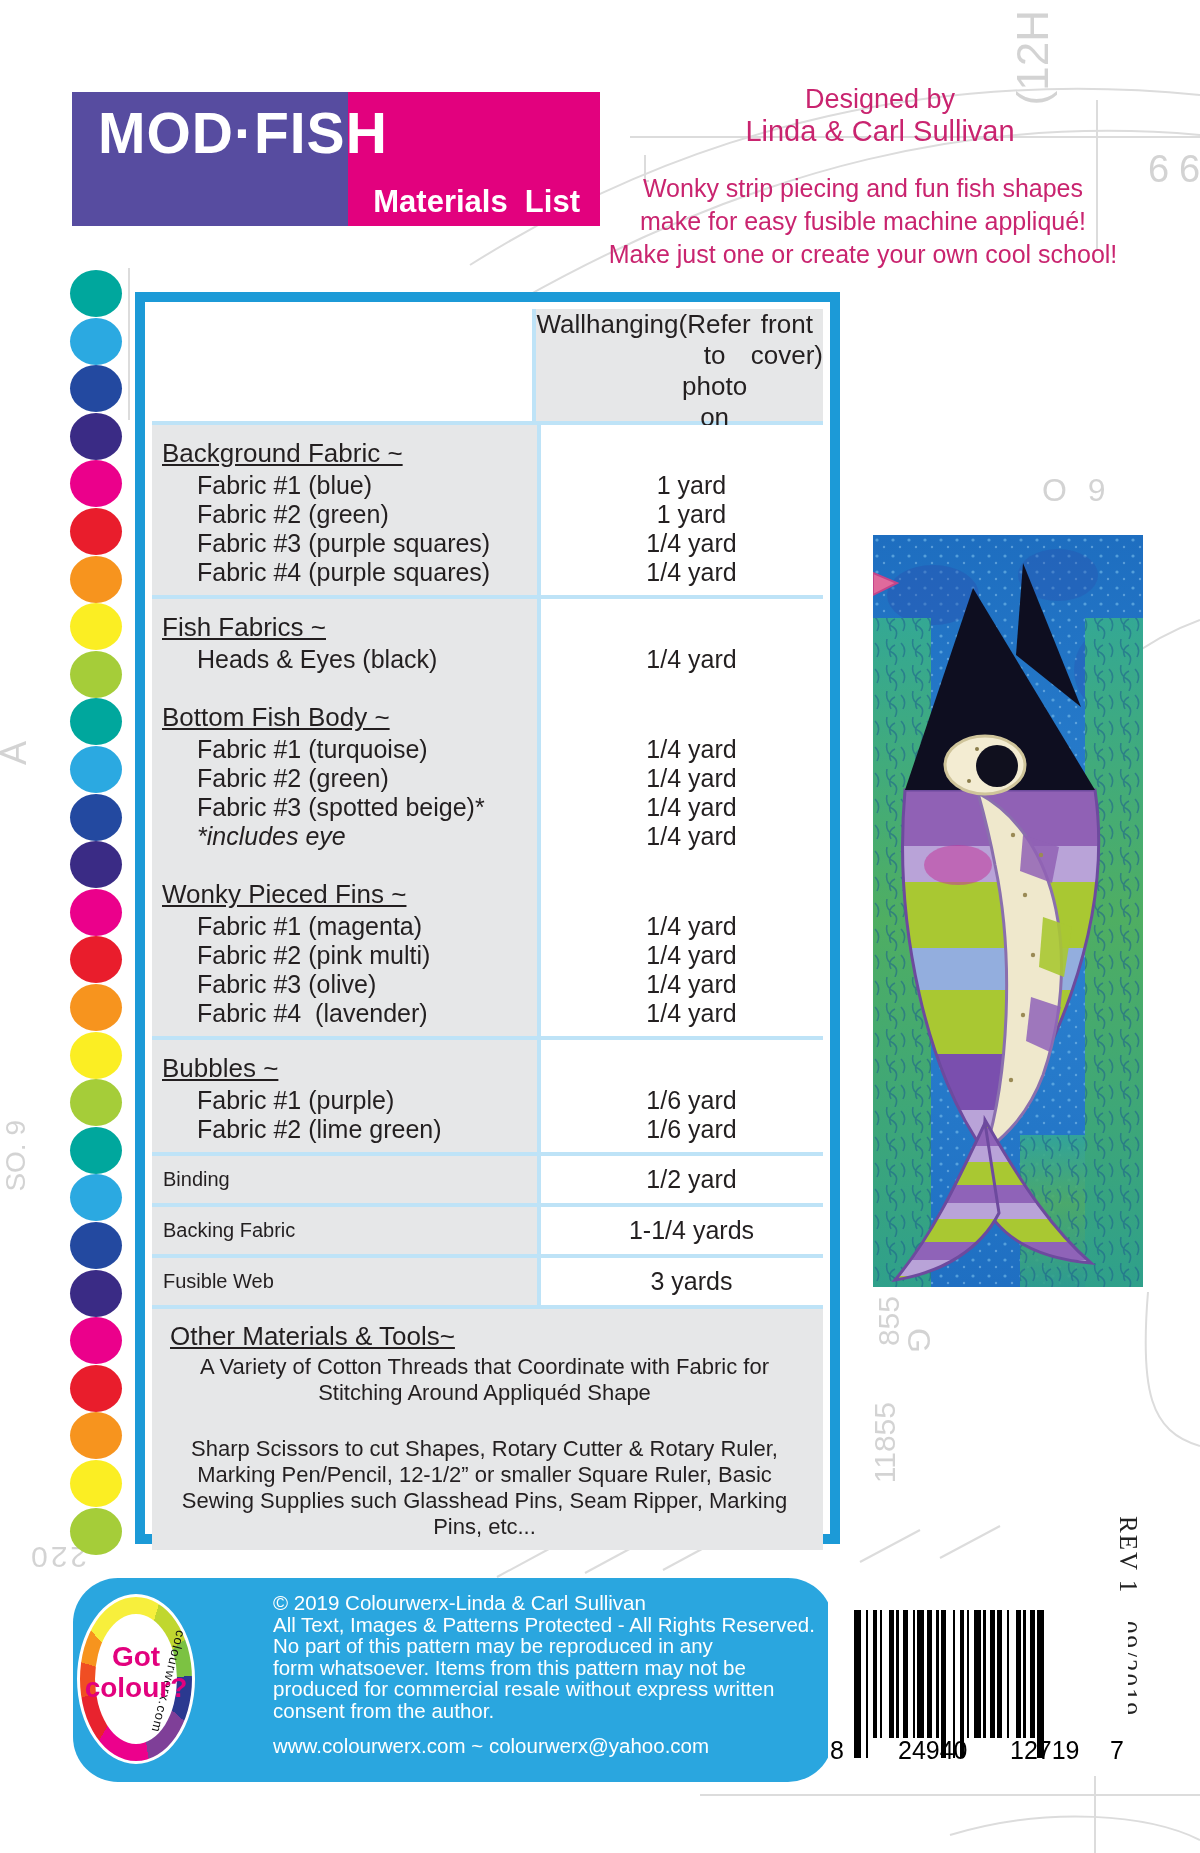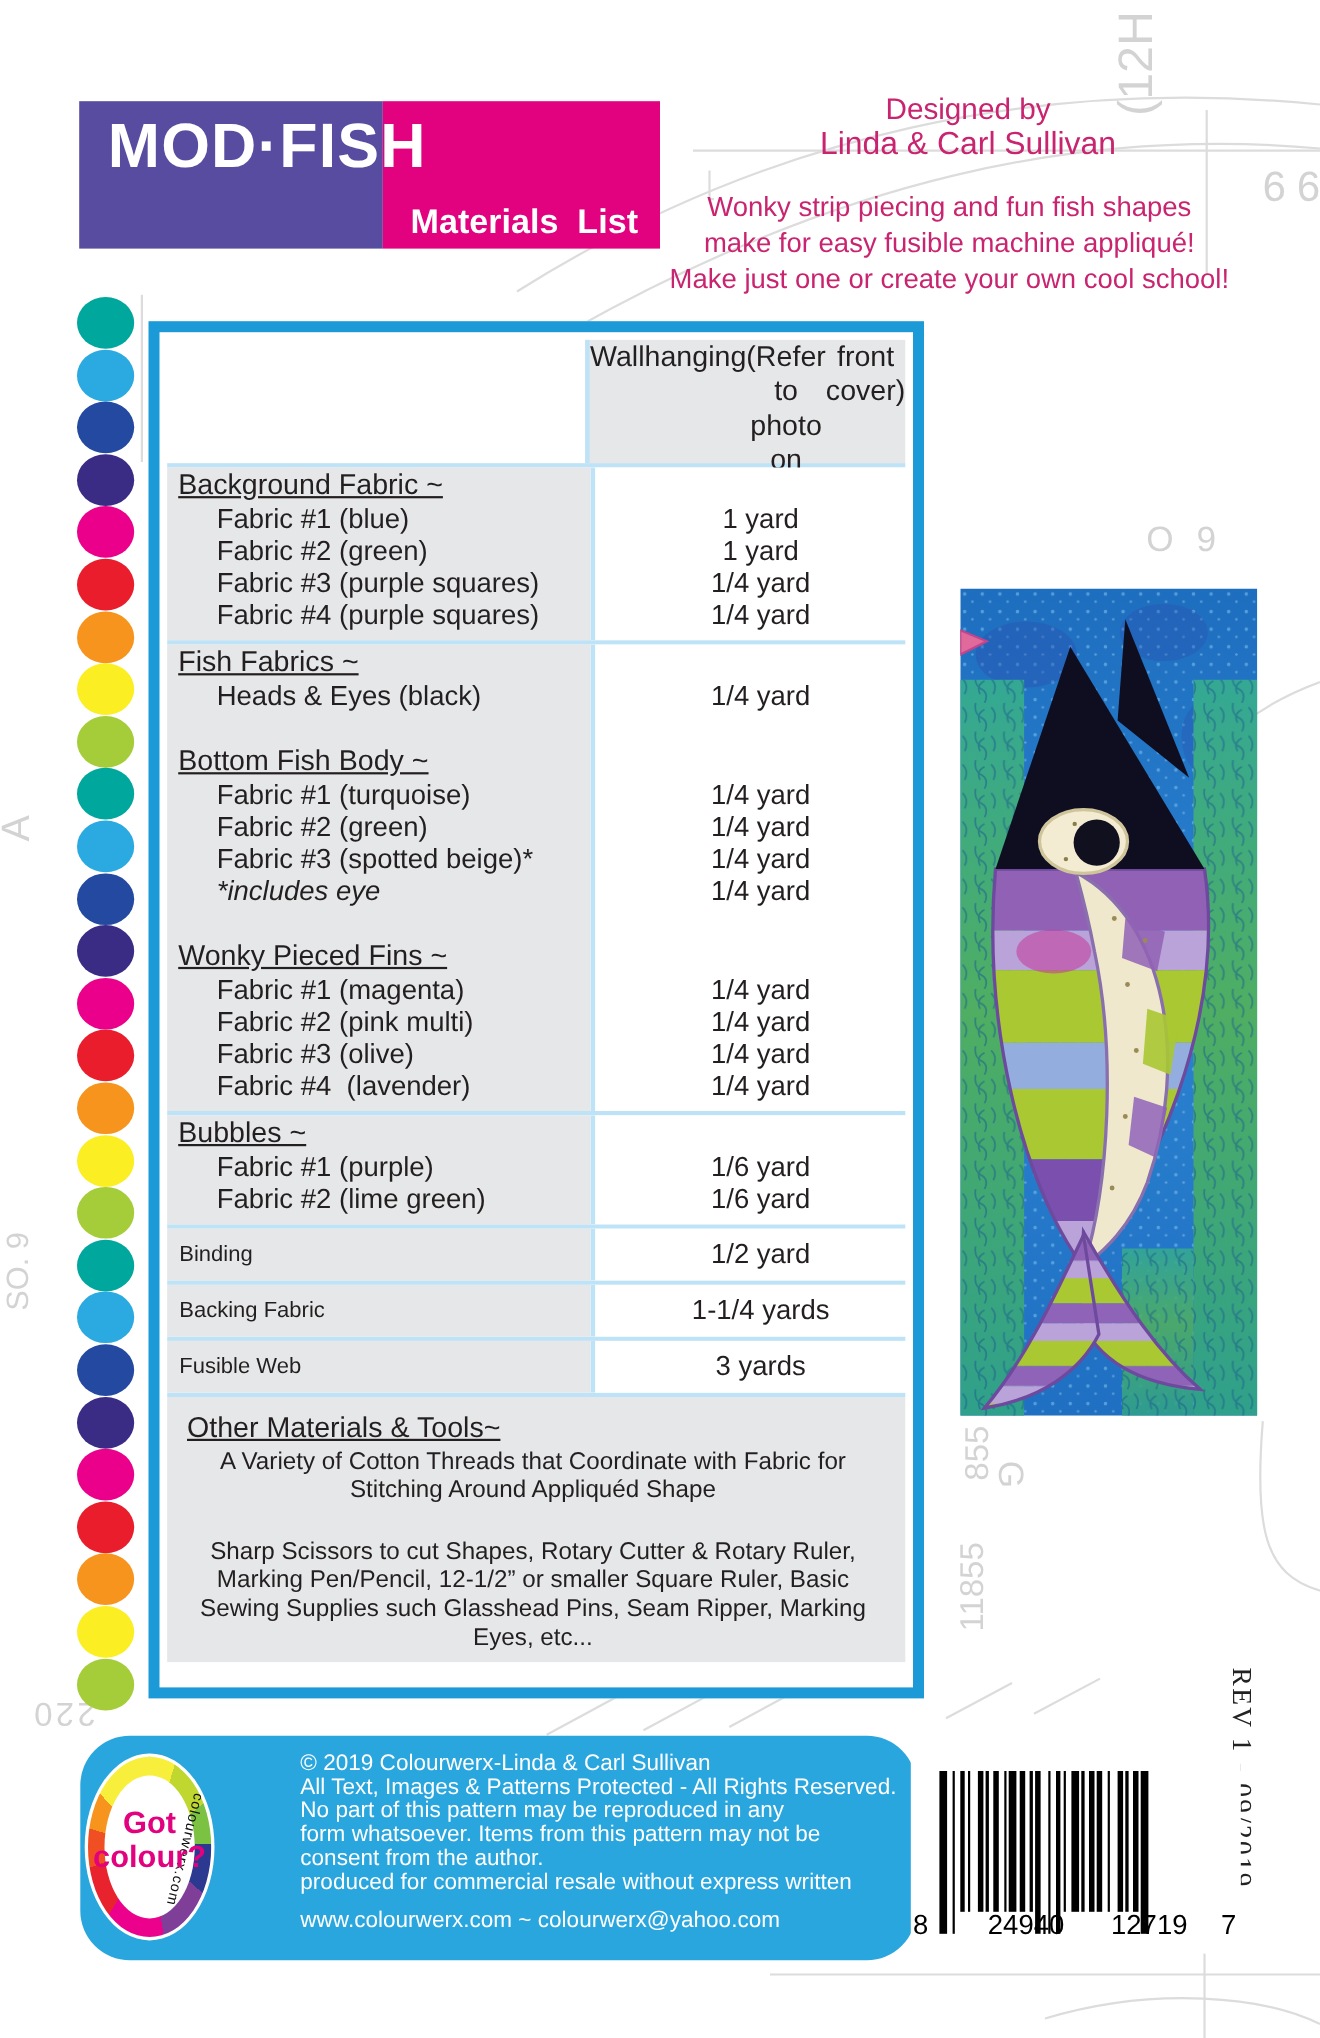--- a/index.html
+++ b/index.html
@@ -26,21 +26,21 @@
   .dot{position:absolute;left:70px;width:52px;height:47px;border-radius:50%;z-index:2;}
   
   #materials-table{left:135px;top:292px;width:705px;height:1252px;z-index:3;
      border:10px solid var(--tableBorder);background:#fff;box-sizing:border-box;padding:7px;}
   .t-row{display:flex;border-top:4px solid var(--dividerBlue);}
   .t-row:first-child{border-top:none;}
   .cell-l{width:385px;box-sizing:border-box;}
   .cell-r{flex:1;border-left:4px solid var(--dividerBlue);box-sizing:border-box;}
   .gray{background:var(--cellGray);}
   .white{background:#fff;text-align:center;}
-  .sec-pad{padding-bottom:8px;}
+  .sec-pad{padding-top:13px;padding-bottom:8px;}
   .sec-title{font-size:26px;height:33px;line-height:30px;text-decoration:underline;padding-left:10px;white-space:pre;}
   .sec-title-sp{height:33px;}
   .item-label{font-size:25px;height:29px;line-height:29px;padding-left:45px;white-space:pre;}
   .item-label.italic{font-style:italic;}
   .item-value{font-size:25px;height:29px;line-height:29px;padding-left:19px;white-space:pre;}
   .sec-gap{height:28px;}
   .hdr-cell{display:flex;flex-direction:row;justify-content:center;text-align:center;
             font-size:26px;line-height:31px;height:112px;}
   .simple-row{min-height:47px;align-items:stretch;}
   .simple-label{font-size:20px;line-height:47px;padding-left:11px;}
@@ -258,21 +258,21 @@
         <div class="tools-cell gray">
           <div class="sec-title">Other Materials &amp; Tools~</div>
           <div class="tools-para">
             <div>A Variety of Cotton Threads that Coordinate with Fabric for</div>
             <div>Stitching Around Appliquéd Shape</div>
           </div>
           <div class="tools-para p2">
             <div>Sharp Scissors to cut Shapes, Rotary Cutter &amp; Rotary Ruler,</div>
             <div>Marking Pen/Pencil,  12-1/2” or smaller Square Ruler, Basic</div>
             <div>Sewing Supplies such Glasshead Pins, Seam Ripper, Marking</div>
-            <div>Eyes, etc...</div>
+            <div>Pins, etc...</div>
           </div>
         </div>
       </div>
     </div>
 
   <svg id="fish-photo" class="abs" viewBox="0 0 270 752">
     <defs>
       <linearGradient id="gBlue" x1="0" y1="0" x2="0" y2="1">
         <stop offset="0" stop-color="#1e6ec0"></stop>
           <stop offset=".5" stop-color="#2b82d0"></stop>
@@ -361,22 +361,22 @@
       <div id="logo-text">
         <div>Got</div>
         <div>colour?</div>
       </div>
     </div>
     <div id="footer-text">
         <div>© 2019 Colourwerx-Linda &amp; Carl Sullivan</div>
         <div>All Text, Images &amp; Patterns Protected - All Rights Reserved.</div>
         <div>No part of this pattern may be reproduced  in any</div>
         <div>form whatsoever.   Items from this pattern may not be</div>
+        <div>produced for commercial resale without express written</div>
         <div>consent from the author.</div>
-        <div>produced for commercial resale without express written</div>
         <div class="www">www.colourwerx.com ~ colourwerx@yahoo.com</div>
       </div>
   </div>
 
   <div id="barcode-box" class="abs">
     <div id="barcode-bars">
         <div class="bar guard" style="left: 0px; width: 7.05px;"></div>
         <div class="bar guard" style="left: 11.75px; width: 2.35px;"></div>
         <div class="bar" style="left: 18.8px; width: 4.7px;"></div>
         <div class="bar" style="left: 25.85px; width: 2.35px;"></div>

